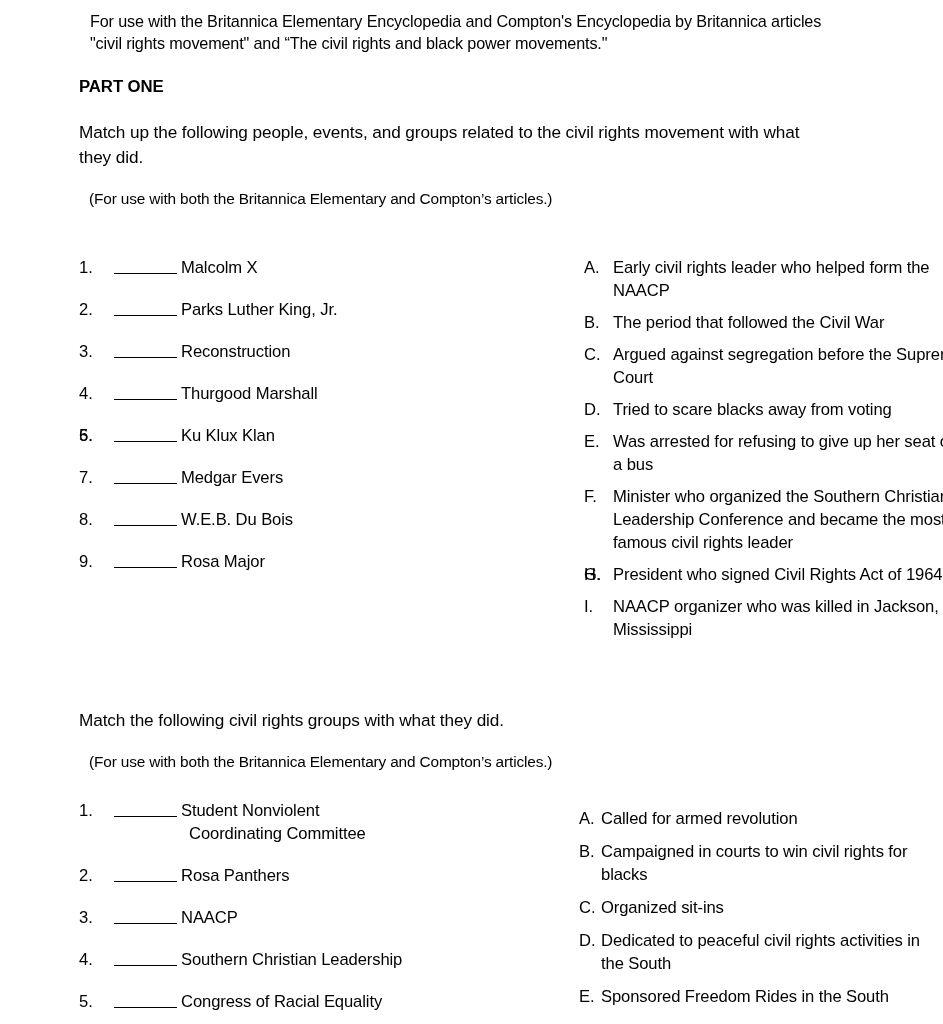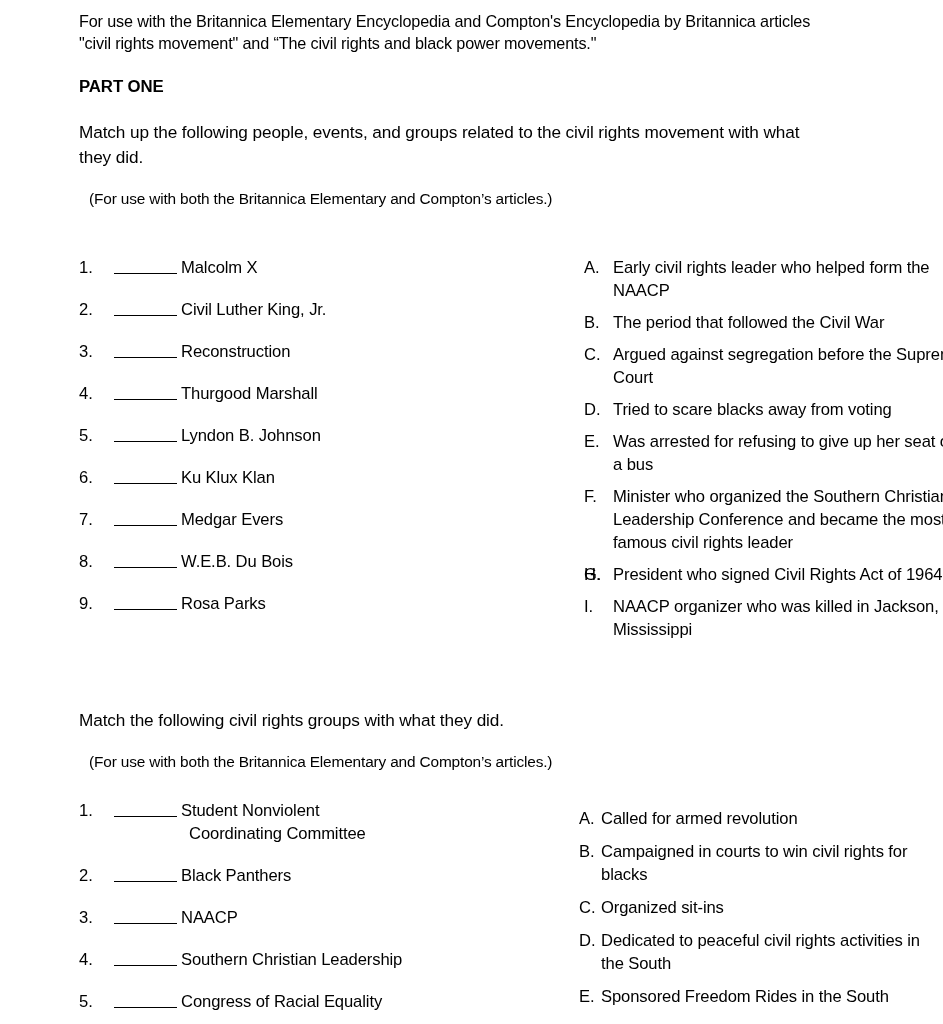--- a/index.html
+++ b/index.html
@@ -27,21 +27,21 @@
     left: 79px;
     top: 10px;
     width: 800px;
   }
 
   
   .intro {
     font-size: 16.2px;
     line-height: 22px;
     letter-spacing: -0.15px;
-    margin: 0 0 22px 0;
+    margin: 0 0 22px 11px;
   }
   .intro-line { display: block; }
 
   
   .part-title {
     font-size: 16.8px;
     font-weight: bold;
     line-height: 22px;
     margin: 0 0 22px 0;
     letter-spacing: -0.1px;
@@ -154,56 +154,55 @@
 
       <div class="col-left">
         <div class="num-item">
           <span class="num">1.</span>
           <span class="blank"></span>
           <span class="item-text">Malcolm X</span>
         </div>
         <div class="num-item">
           <span class="num">2.</span>
           <span class="blank"></span>
-          <span class="item-text">Civil Luther King, Jr.</span>
+          <span class="item-text">Parks Luther King, Jr.</span>
         </div>
         <div class="num-item">
           <span class="num">3.</span>
           <span class="blank"></span>
           <span class="item-text">Reconstruction</span>
         </div>
         <div class="num-item">
           <span class="num">4.</span>
           <span class="blank"></span>
           <span class="item-text">Thurgood Marshall</span>
         </div>
         <div class="num-item">
           <span class="num">5.</span>
           <span class="blank"></span>
-          <span class="item-text">Lyndon B. Johnson</span>
         </div>
         <div class="num-item">
           <span class="num">6.</span>
           <span class="blank"></span>
           <span class="item-text">Ku Klux Klan</span>
         </div>
         <div class="num-item">
           <span class="num">7.</span>
           <span class="blank"></span>
           <span class="item-text">Medgar Evers</span>
         </div>
         <div class="num-item">
           <span class="num">8.</span>
           <span class="blank"></span>
           <span class="item-text">W.E.B. Du Bois</span>
         </div>
         <div class="num-item">
           <span class="num">9.</span>
           <span class="blank"></span>
-          <span class="item-text">Rosa Parks</span>
+          <span class="item-text">Rosa Major</span>
         </div>
       </div>
 
       <div class="col-right">
         <div class="let-item">
           <span class="letter">A.</span>
           <span>Early civil rights leader who helped form the NAACP</span>
         </div>
         <div class="let-item">
           <span class="letter">B.</span>
@@ -249,21 +248,21 @@
           <span class="num">1.</span>
           <span class="blank"></span>
           <span class="item-text">
             <span>Student Nonviolent</span>
             <span class="wrap-line">Coordinating Committee</span>
           </span>
         </div>
         <div class="num-item">
           <span class="num">2.</span>
           <span class="blank"></span>
-          <span class="item-text">Black Panthers</span>
+          <span class="item-text">Rosa Panthers</span>
         </div>
         <div class="num-item">
           <span class="num">3.</span>
           <span class="blank"></span>
           <span class="item-text">NAACP</span>
         </div>
         <div class="num-item">
           <span class="num">4.</span>
           <span class="blank"></span>
           <span class="item-text">

